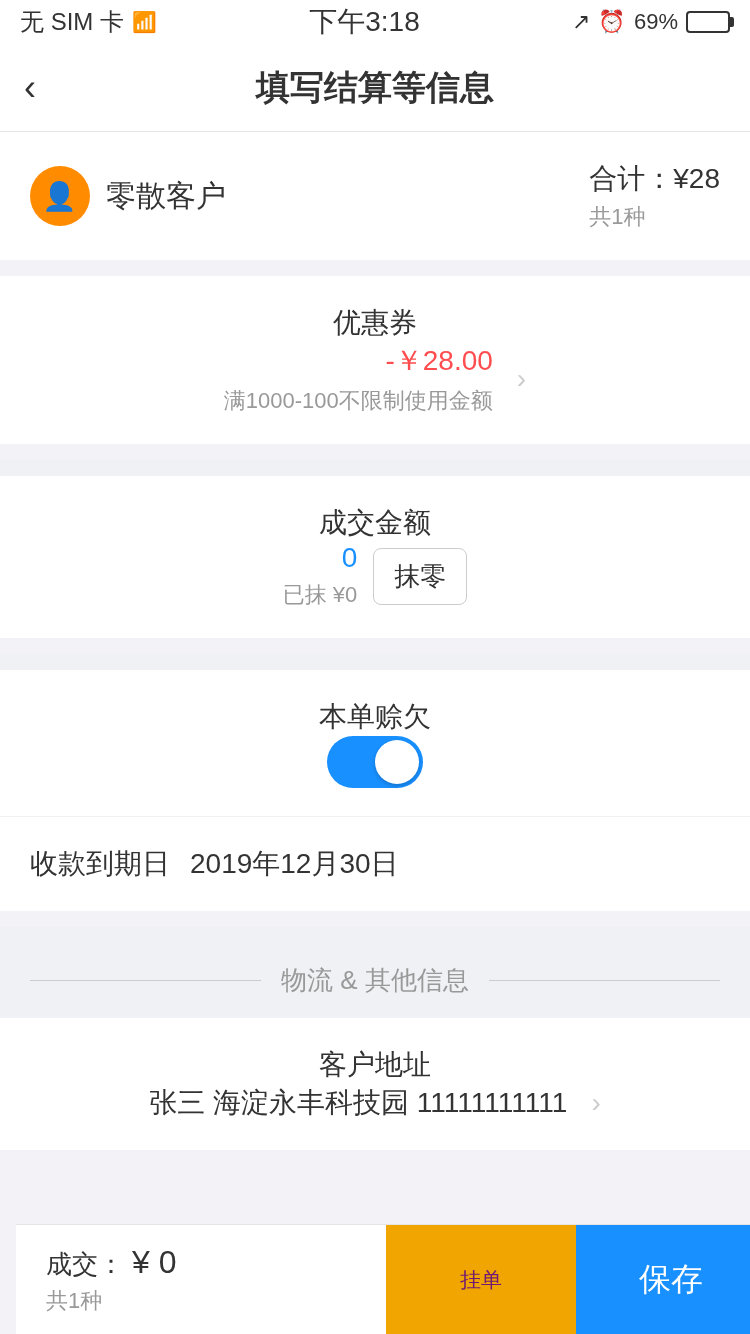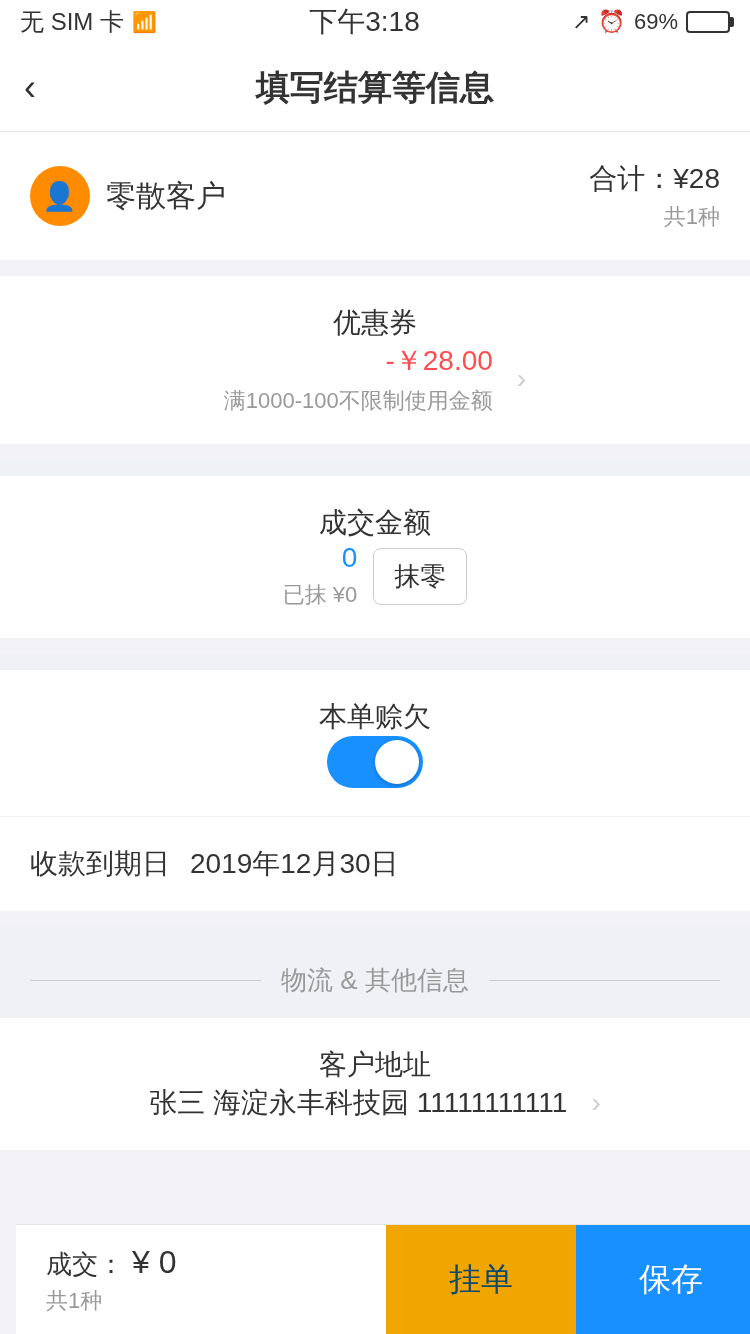--- a/index.html
+++ b/index.html
@@ -111,21 +111,20 @@
       align-items: center;
       justify-content: center;
       color: #fff;
       font-size: 28px;
     }
     .customer-name {
       font-size: 30px;
       color: #333;
     }
     .customer-right {
-      text-align: right;
     }
     .customer-total {
       font-size: 28px;
       color: #333;
     }
     .customer-count {
       font-size: 22px;
       color: #999;
       margin-top: 4px;
     }
@@ -283,22 +282,22 @@
       color: #999;
       margin-top: 4px;
     }
     .btn-hang {
       width: 190px;
       height: 110px;
       background: #f0a500;
       display: flex;
       align-items: center;
       justify-content: center;
-      font-size: 32px;
-      color: #0c4a6e;
+      font-size: 21px;
+      color: #701a75;
       font-weight: 500;
       cursor: pointer;
     }
     .btn-save {
       width: 190px;
       height: 110px;
       background: #1890ff;
       display: flex;
       align-items: center;
       justify-content: center;

